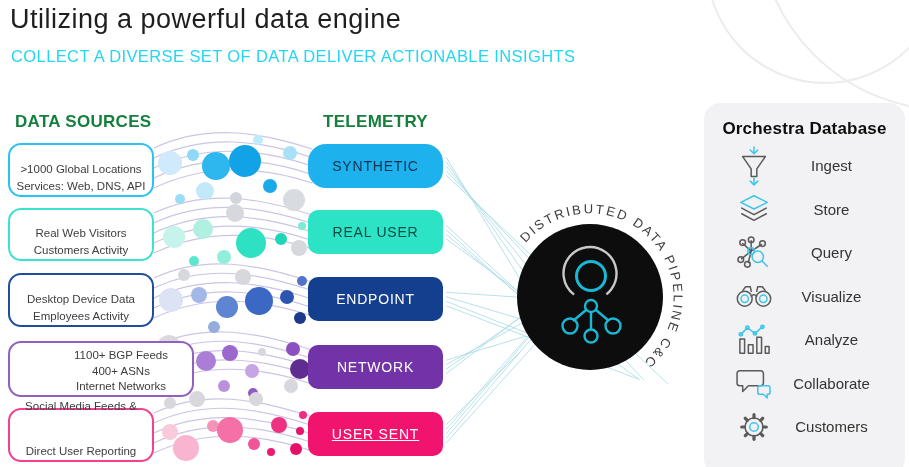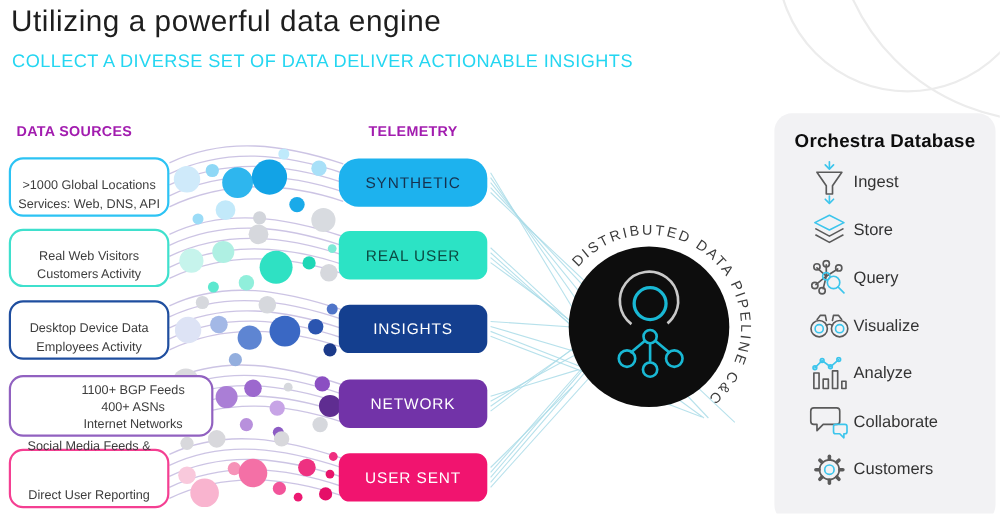--- a/index.html
+++ b/index.html
@@ -2,36 +2,36 @@
 <html><head>
 <meta charset="utf-8">
 <style>
   html,body{margin:0;padding:0;background:#fff;}
   #canvas{position:relative;width:909px;height:467px;background:#fff;overflow:hidden;
           font-family:"Liberation Sans",sans-serif;}
   #deco{position:absolute;left:0;top:0;z-index:0;}
   .abs{position:absolute;z-index:2;}
   .title{left:10px;top:4px;font-size:27px;color:#1e1e1e;letter-spacing:.5px;}
   .subtitle{left:11px;top:47px;font-size:16.5px;color:#24d6f1;letter-spacing:.4px;}
-  .col-head{font-size:13px;font-weight:bold;color:#a21caf;letter-spacing:.3px;}
+  .col-head{font-size:17px;font-weight:bold;color:#15803d;letter-spacing:.3px;}
   .src-head{left:15px;top:112px;}
   .tel-head{left:308px;top:112px;width:135px;text-align:center;}
   .src-box{left:8px;width:142px;background:#fff;border-radius:13px;border:2.5px solid #888;
            display:flex;flex-direction:column;align-items:center;justify-content:flex-end;
            text-align:center;color:#3d3d3d;font-size:11.5px;line-height:1.5;}
   .src-box.tight{line-height:1.35;}
   .tel-box{left:308px;width:135px;height:44px;border-radius:10px;display:flex;
            align-items:center;justify-content:center;font-size:14px;letter-spacing:.8px;}
   .panel{left:704px;top:103px;width:201px;height:372px;background:#f2f2f4;border-radius:16px;}
   .panel-title{text-align:center;font-size:17px;font-weight:bold;color:#0d0d0d;
                padding-top:16px;letter-spacing:.2px;}
   .panel-rows{margin-top:5px;}
   .panel-row{display:flex;align-items:center;height:43.5px;padding-left:28px;}
   .panel-icon{width:44px;display:flex;align-items:center;justify-content:center;}
-  .panel-label{flex:1;text-align:left;font-size:15px;color:#333;margin-right:18px;}
+  .panel-label{flex:1;text-align:center;font-size:15px;color:#333;margin-right:18px;}
   svg .gy{stroke:#5a5a5a;fill:none;stroke-width:1.6;stroke-linecap:round;stroke-linejoin:round;}
   svg .cy{stroke:#3cc5ec;fill:none;stroke-width:1.6;stroke-linecap:round;stroke-linejoin:round;}
 </style>
 </head>
 <body>
 
 <div id="canvas">
 
   <svg id="deco" width="909" height="467" viewBox="0 0 909 467">
     <g stroke="#ececec" stroke-width="2" fill="none">
@@ -191,23 +191,23 @@
     <span>400+ ASNs</span>
     <span>Internet Networks</span>
   </div>
   <div class="abs src-box" style="top: 408px; height: 50px; border-color: rgb(244, 63, 146); gap: 28px;">
     <span>Social Media Feeds &amp;</span>
     <span>Direct User Reporting</span>
   </div>
 
   <div class="abs tel-box" style="top: 144px; background-color: rgb(29, 178, 238); color: rgb(22, 50, 79); border-radius: 18px;">SYNTHETIC</div>
   <div class="abs tel-box" style="top: 210px; background-color: rgb(44, 227, 197); color: rgb(11, 75, 67);">REAL USER</div>
-  <div class="abs tel-box" style="top: 277px; background-color: rgb(20, 63, 143); color: rgb(255, 255, 255);">INSIGHTS</div>
+  <div class="abs tel-box" style="top: 277px; background-color: rgb(20, 63, 143); color: rgb(255, 255, 255);">ENDPOINT</div>
   <div class="abs tel-box" style="top: 345px; background-color: rgb(114, 51, 168); color: rgb(255, 255, 255);">NETWORK</div>
-  <div class="abs tel-box" style="top: 412px; background-color: rgb(241, 20, 111); color: rgb(255, 255, 255);">USER SENT</div>
+  <div class="abs tel-box" style="top: 412px; background-color: rgb(241, 20, 111); color: rgb(255, 255, 255); text-decoration: underline;">USER SENT</div>
 
   <div class="abs panel">
     <div class="panel-title">Orchestra Database</div>
     <div class="panel-rows">
 
       <div class="panel-row">
         <span class="panel-icon">
           <svg width="34" height="42" viewBox="0 0 36 44">
             <line class="cy" x1="18" y1="2" x2="18" y2="8"></line>
               <polyline class="cy" points="14,5 18,9 22,5"></polyline>

